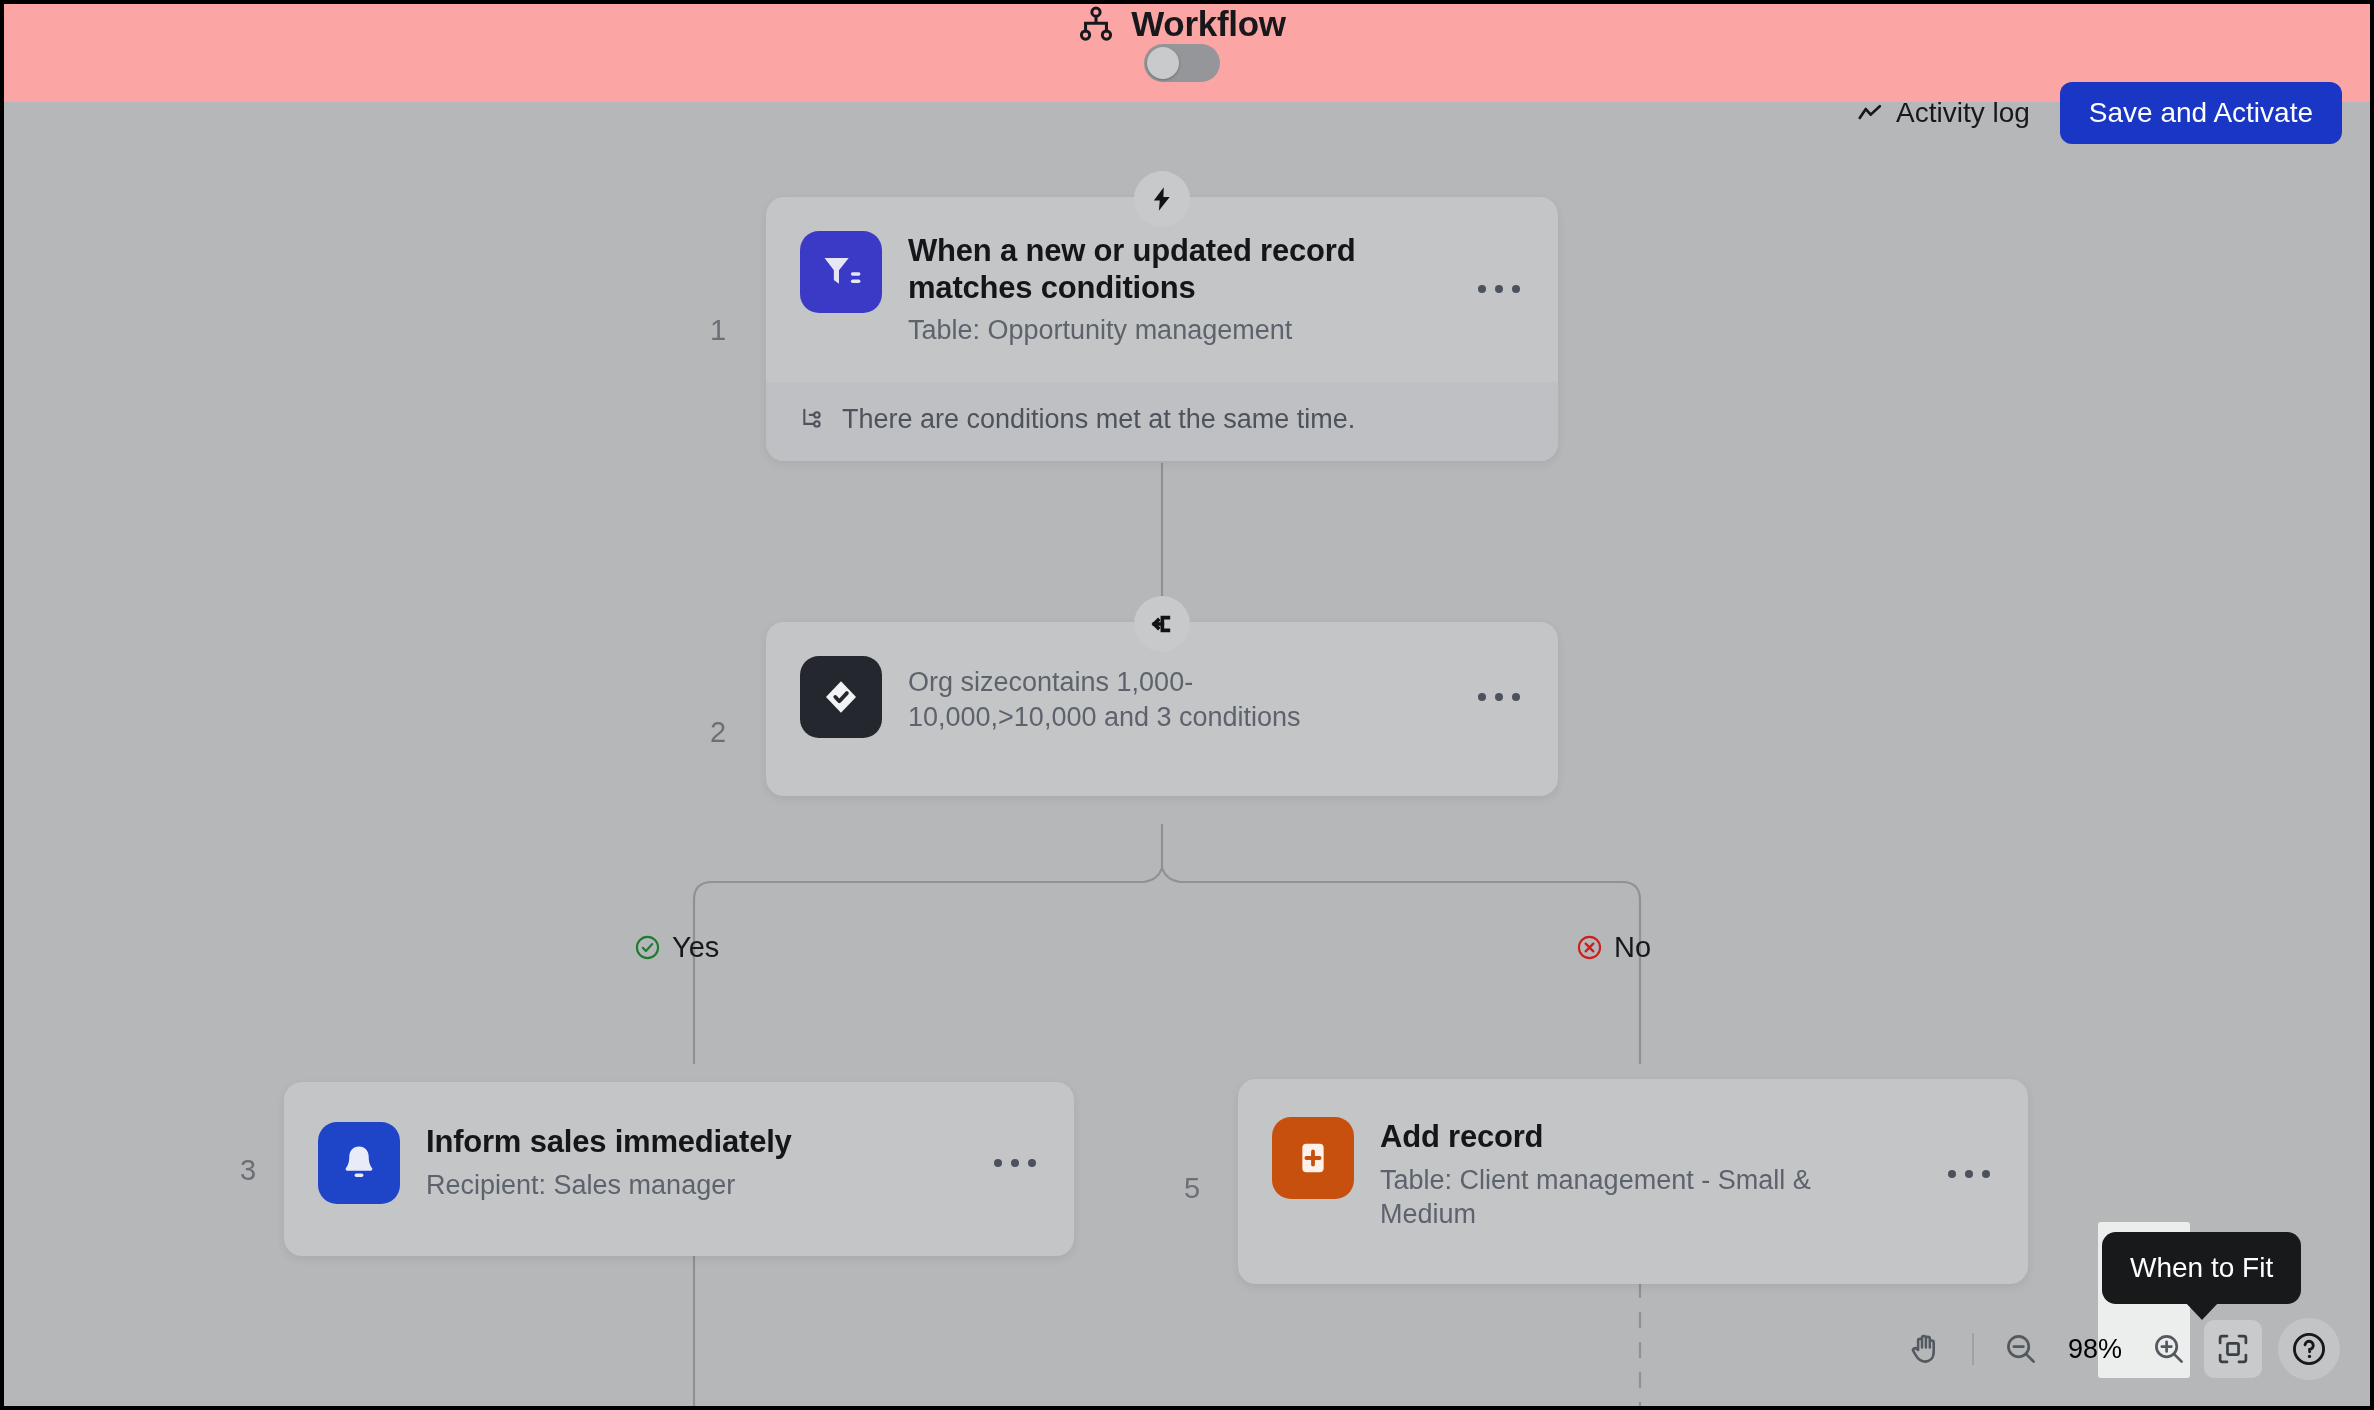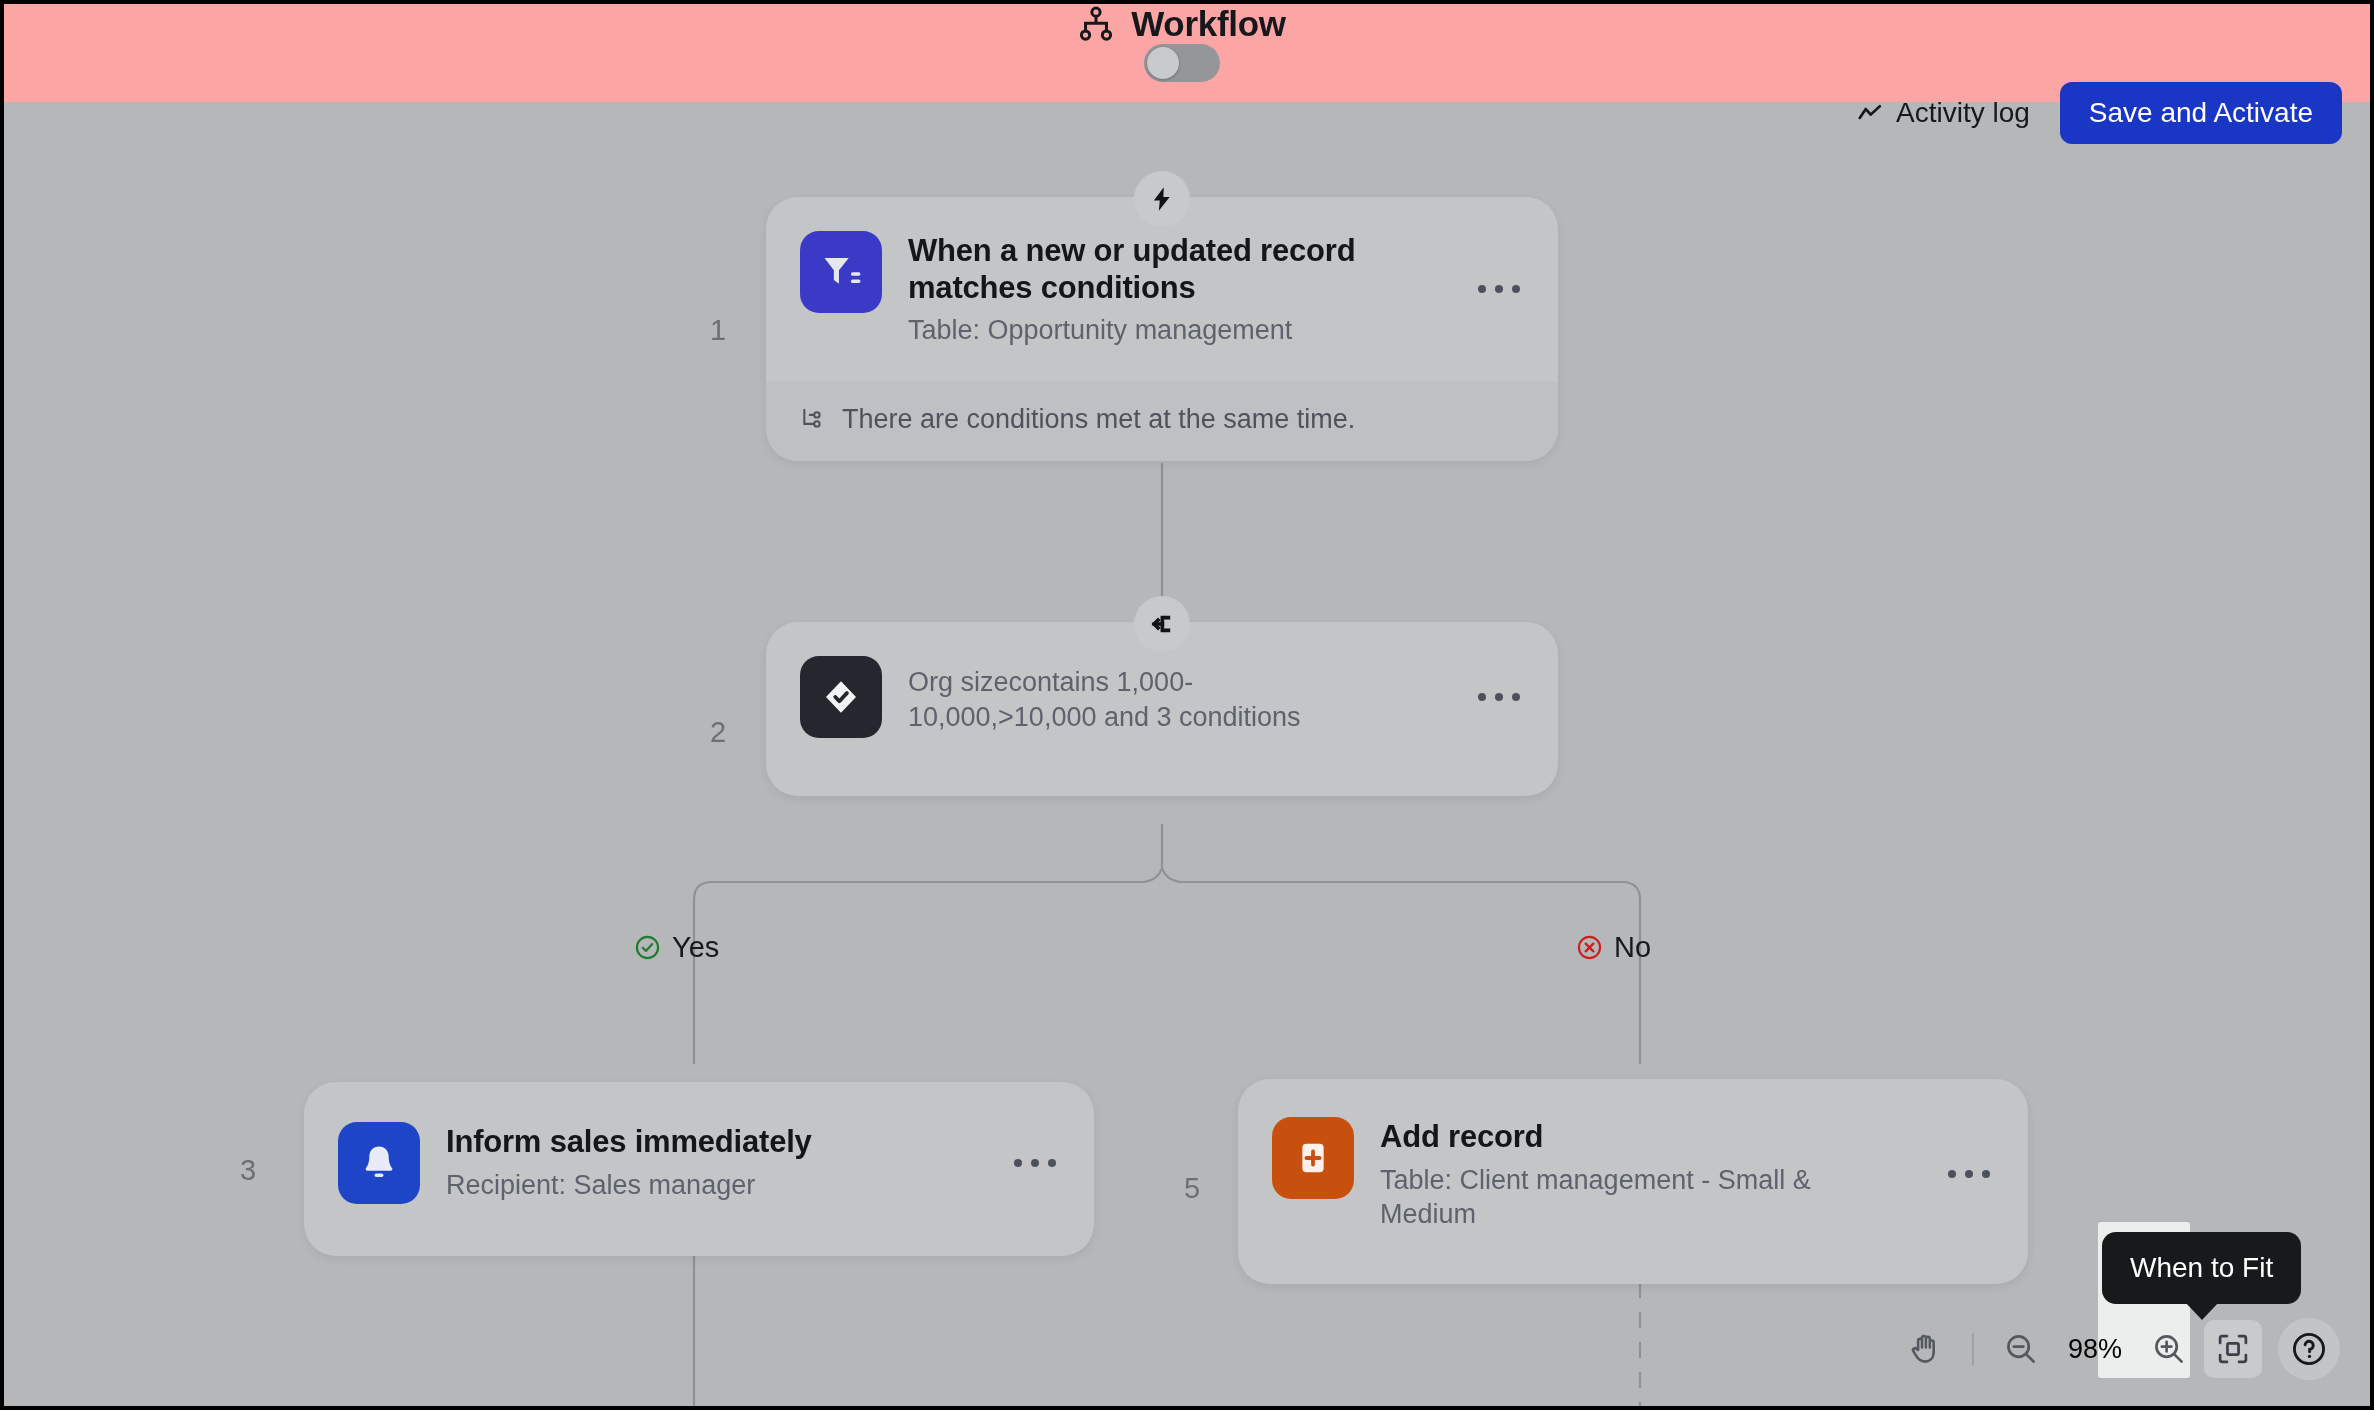--- a/index.html
+++ b/index.html
@@ -98,21 +98,21 @@
     position: absolute;
     left: 0; top: 0;
     width: 100%; height: 100%;
   }
   .edges { position: absolute; left:0; top:0; width: 2366px; height: 1402px; }
 
   
   .node {
     position: absolute;
     background: #c4c5c7;
-    border-radius: 32px;
+    border-radius: 18px;
     box-shadow: 0 3px 10px rgba(0,0,0,.07);
     overflow: hidden;
     cursor: pointer;
   }
   .node-body {
     display: flex;
     align-items: flex-start;
     padding: 34px 30px 34px 34px;
   }
   .node-icon {
@@ -379,21 +379,21 @@
     </div>
     <div class="branch-label" style="left:1572px; top:927px;">
       <svg viewBox="0 0 24 24">
         <circle cx="12" cy="12" r="9.4" fill="none" stroke="#cc1f1f" stroke-width="1.9"></circle>
         <path d="M8.6 8.6 l6.8 6.8 M15.4 8.6 l-6.8 6.8" fill="none" stroke="#cc1f1f" stroke-width="2.1" stroke-linecap="round"></path>
       </svg>
       <span>No</span>
     </div>
 
     <span class="node-index" style="left:236px; top:1150px;">3</span>
-    <div class="node" style="left:300px; top:1078px; width:790px;">
+    <div class="node" style="left:280px; top:1078px; width:790px;">
       <div class="node-body" style="padding-top:40px; padding-bottom:52px;">
         <div class="node-icon" style="background:#1e45c8;">
           <svg viewBox="0 0 24 24">
             <path d="M12 3 c-3.3 0 -5.3 2.4 -5.3 5.6 c0 4.2 -1.4 5.4 -1.9 6.3
                      c-0.3 .6 .1 1.3 .8 1.3 h12.8 c.7 0 1.1 -.7 .8 -1.3
                      c-.5 -.9 -1.9 -2.1 -1.9 -6.3 C17.3 5.4 15.3 3 12 3 z" fill="#e9ecf8"></path>
             <rect x="9.6" y="17.7" width="4.8" height="1.9" rx=".9" fill="#e9ecf8"></rect>
           </svg>
         </div>
         <div class="node-text">

